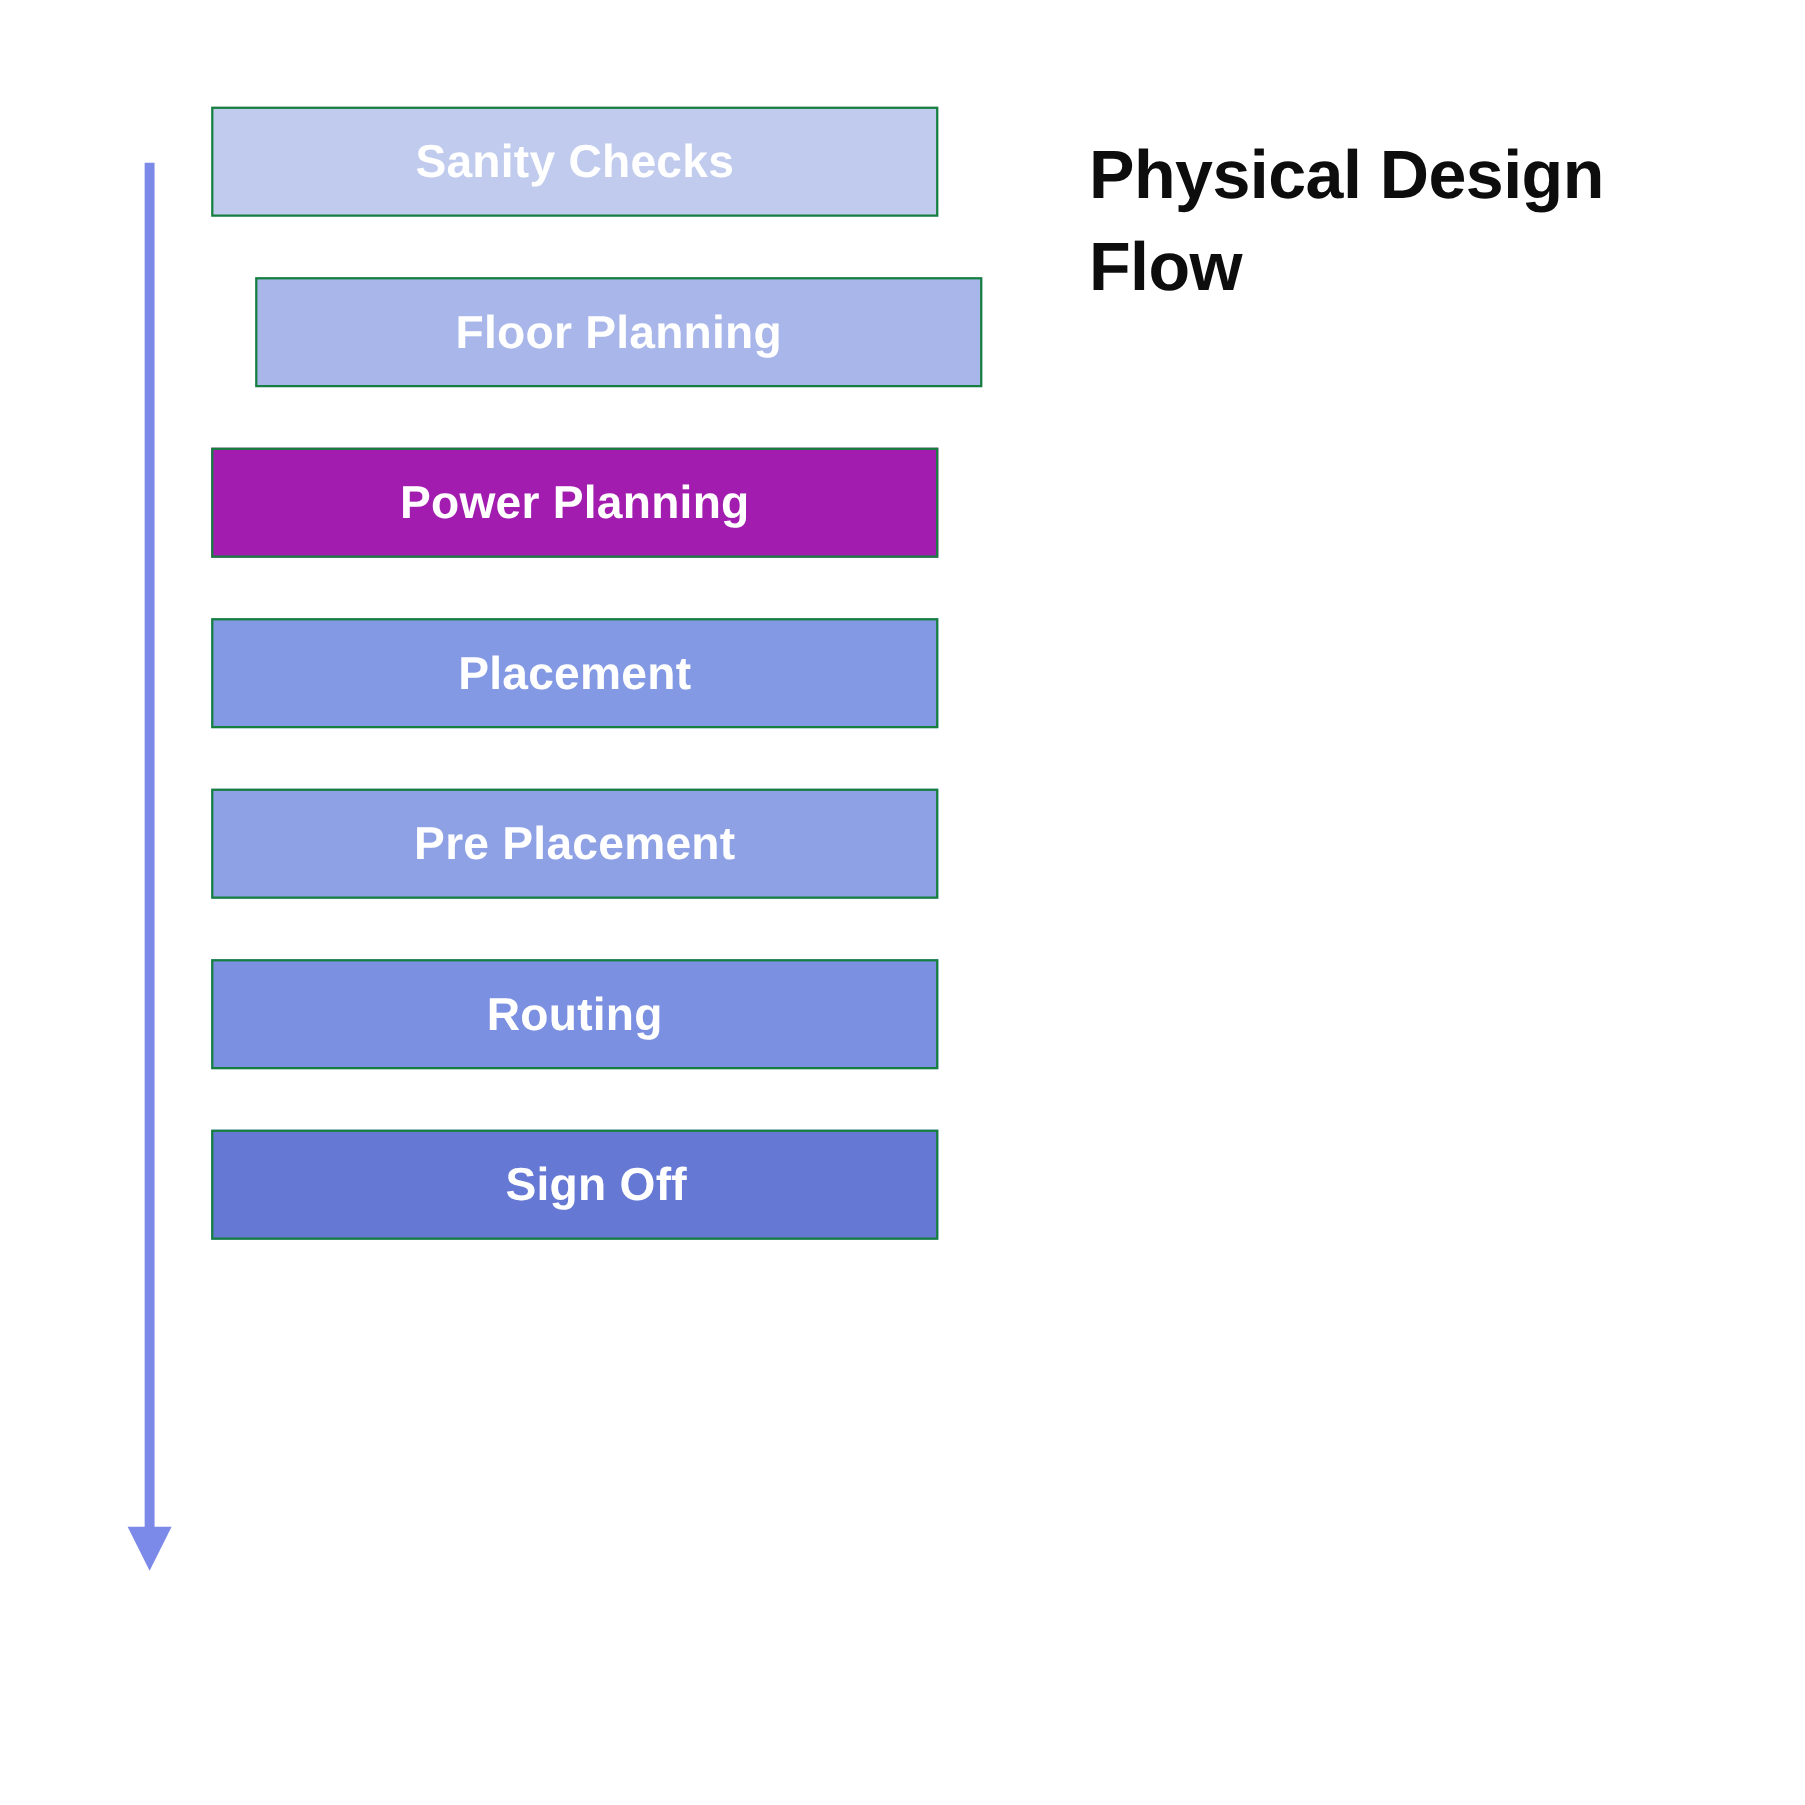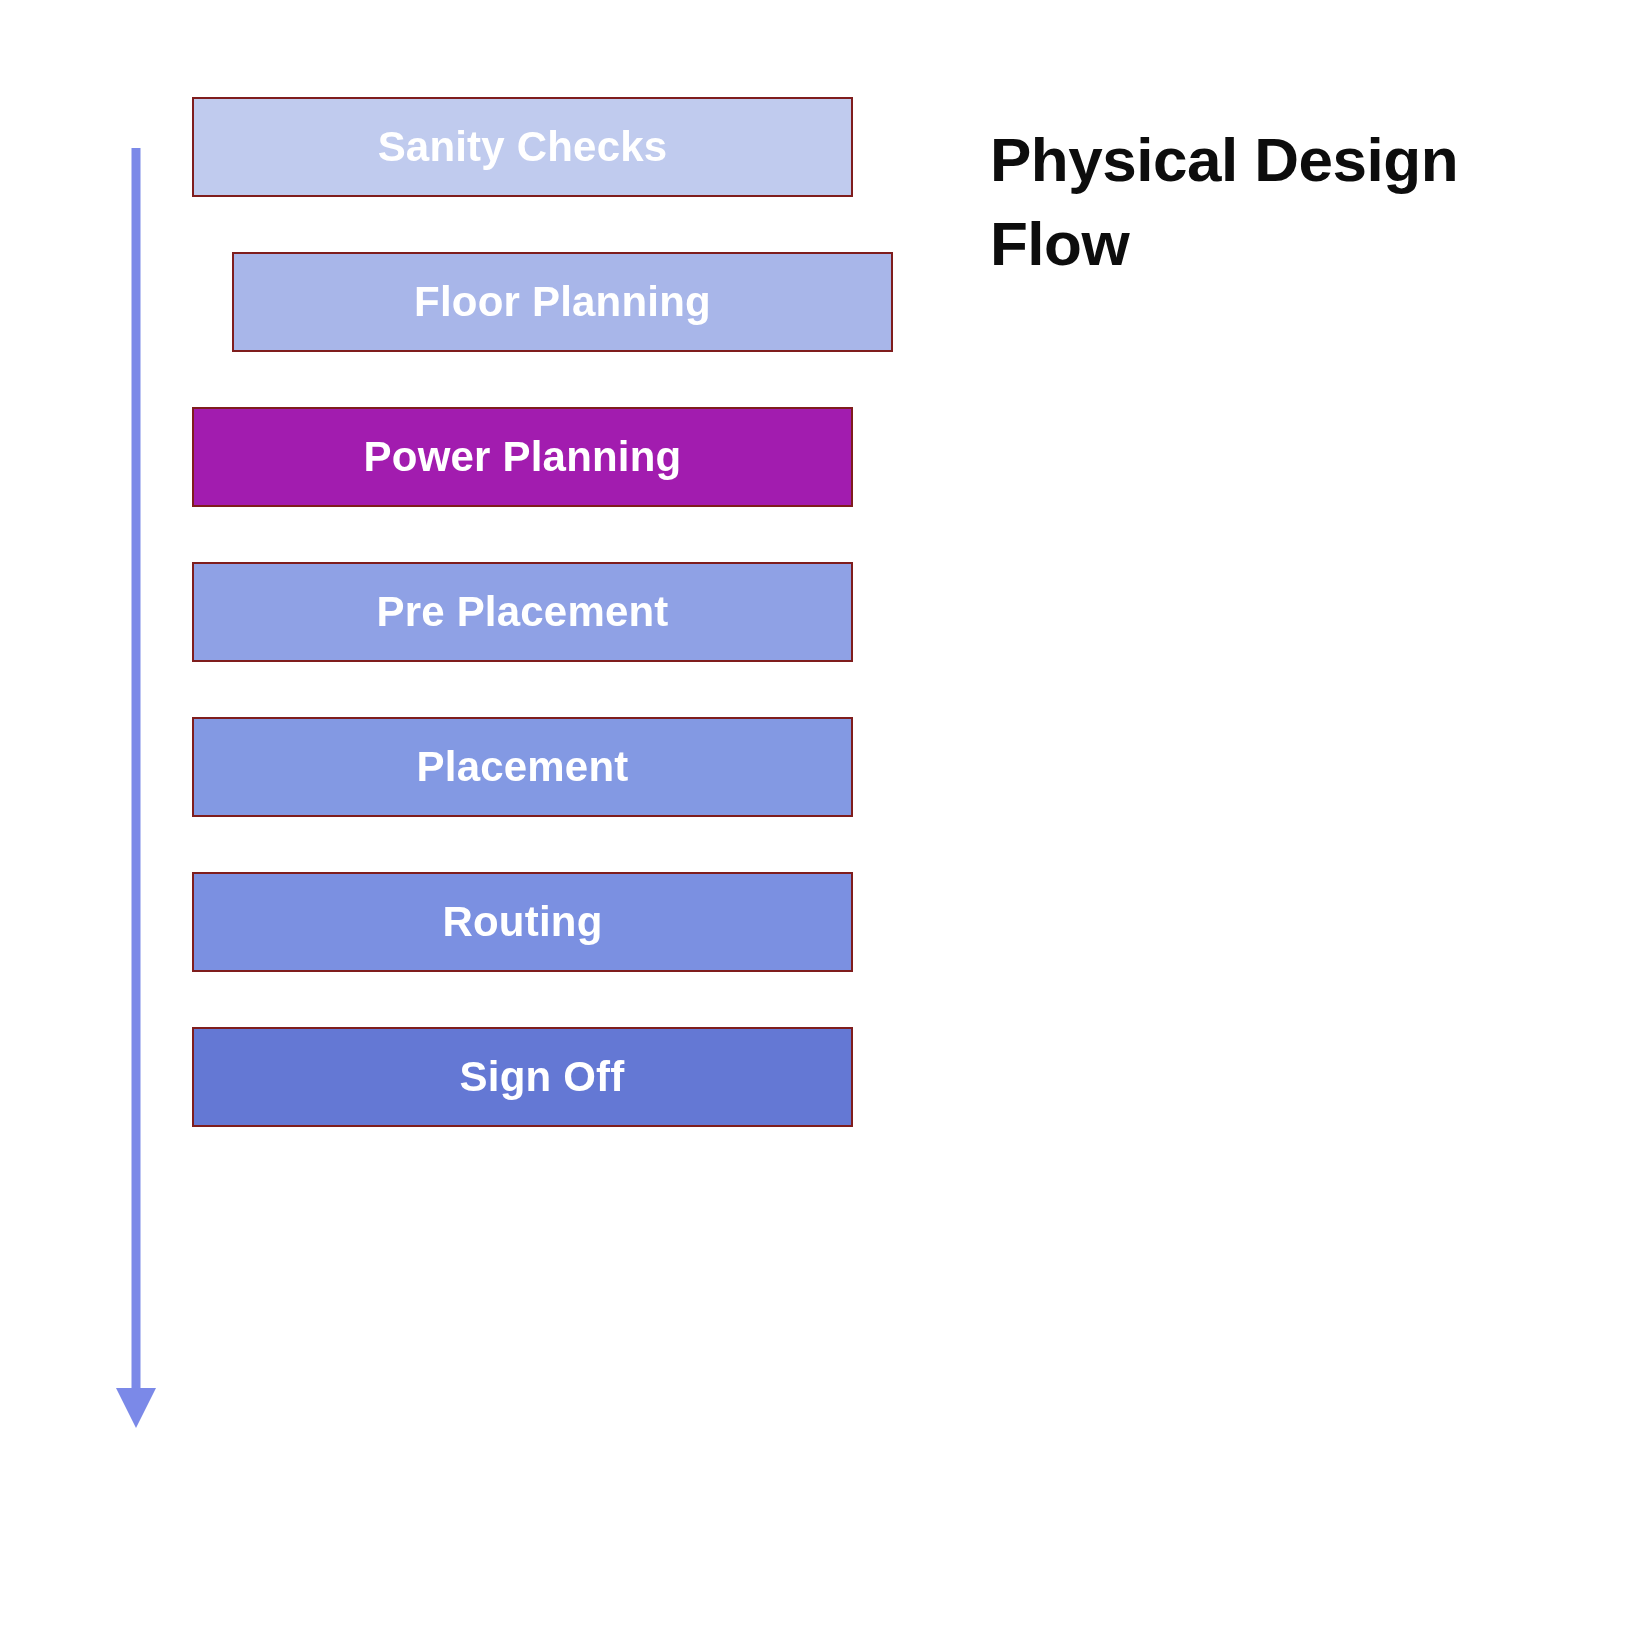--- a/index.html
+++ b/index.html
@@ -39,21 +39,21 @@
     left: 192px;
     top: 97px;
     width: 661px;
   }
 
   .stage-box {
     position: relative;
     width: 661px;
     height: 100px;
     box-sizing: border-box;
-    border: 2px solid #7f1d1d;
+    border: 2px solid #15803d;
     margin-bottom: 55px;
     display: flex;
     align-items: center;
     justify-content: center;
   }
   .stage-box:last-child {
     margin-bottom: 0;
     padding-left: 39px;
   }
 
@@ -104,26 +104,26 @@
 
 
     <div class="stage-box" style="background:#a8b6e9;margin-left:40px;">
       <span class="stage-label">Floor Planning</span>
     </div>
 
     <div class="stage-box" style="background:#a21caf;">
       <span class="stage-label">Power Planning</span>
     </div>
 
+    <div class="stage-box" style="background:#8399e3;">
+      <span class="stage-label">Placement</span>
+    </div>
+
     <div class="stage-box" style="background:#8fa1e5;">
       <span class="stage-label">Pre Placement</span>
-    </div>
-
-    <div class="stage-box" style="background:#8399e3;">
-      <span class="stage-label">Placement</span>
     </div>
 
     <div class="stage-box" style="background:#7b90e1;">
       <span class="stage-label">Routing</span>
     </div>
 
 
     <div class="stage-box" style="background:#6478d4;">
       <span class="stage-label">Sign Off</span>
     </div>

